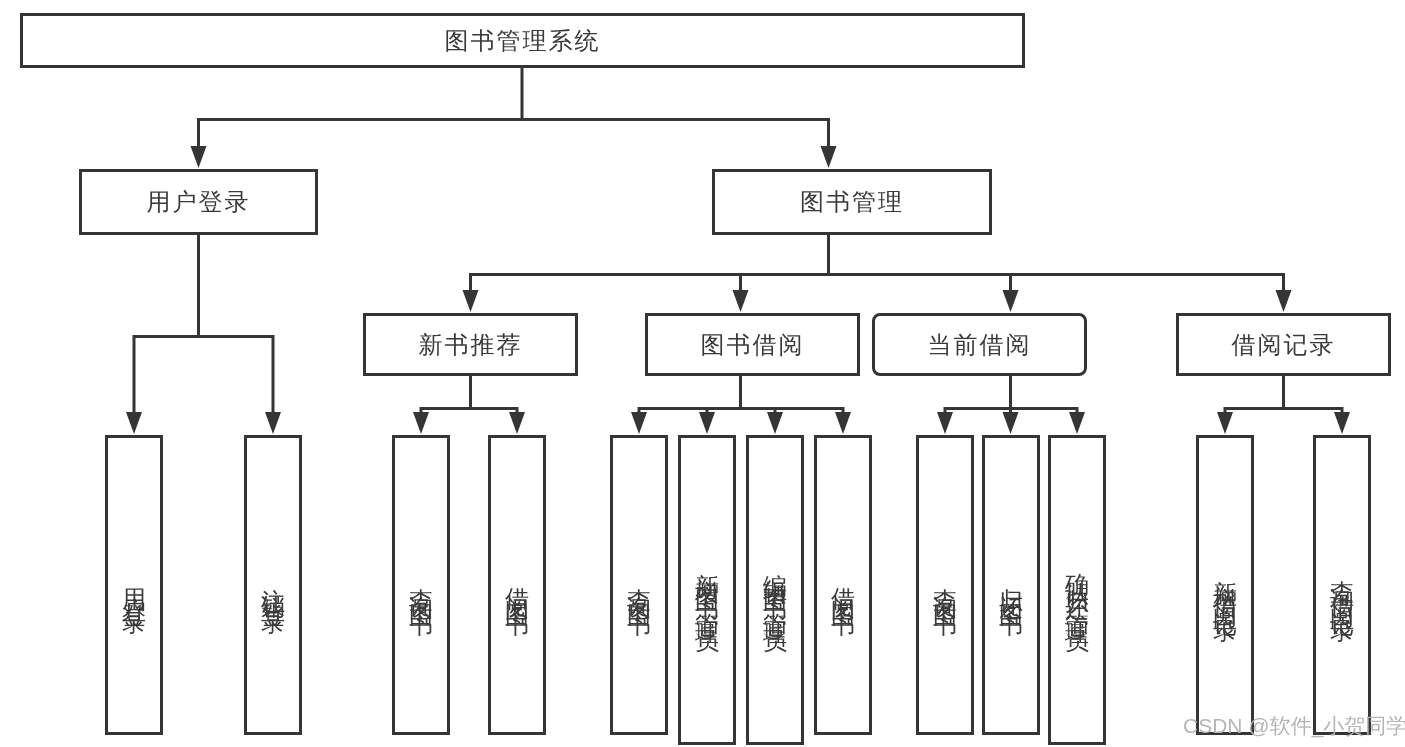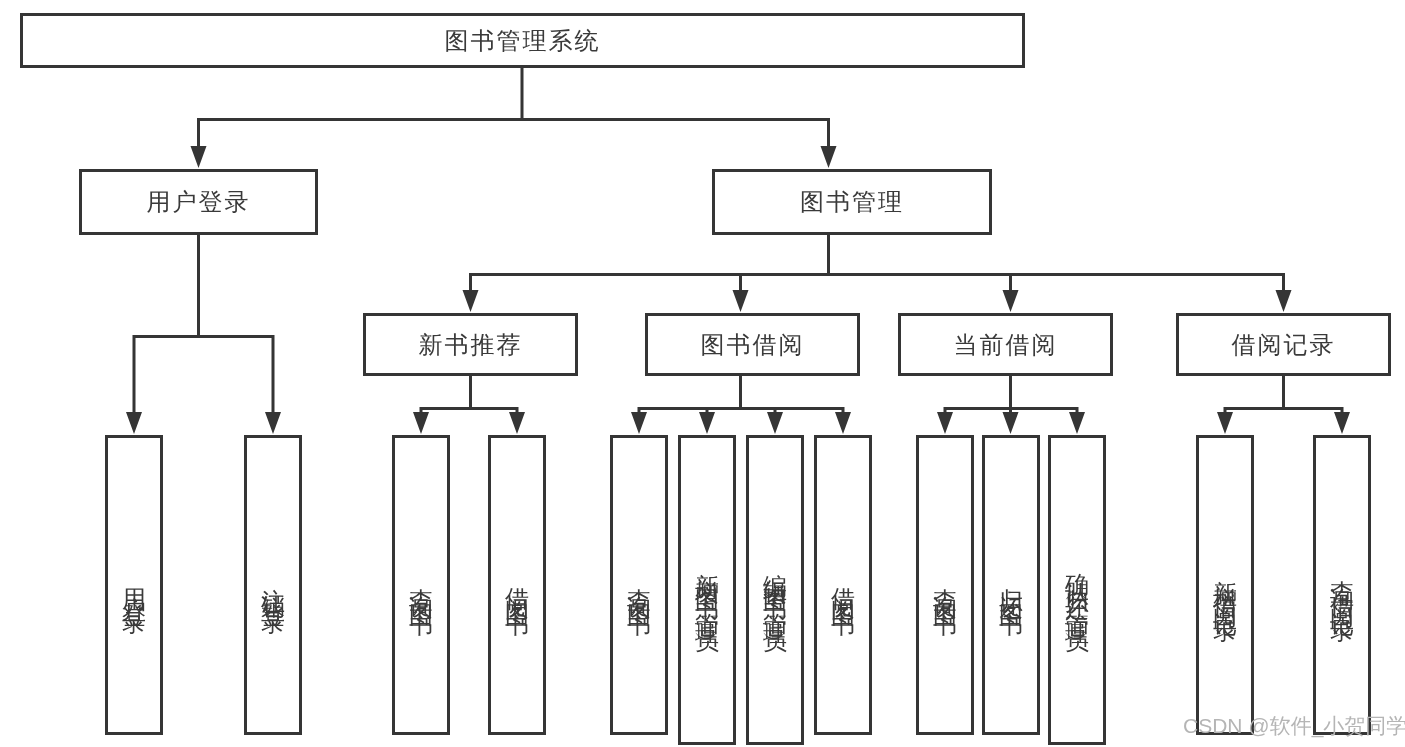--- a/index.html
+++ b/index.html
@@ -122,21 +122,21 @@
   <div class="node" style="left:712px;top:169px;width:280px;height:66px;">
     <span>图书管理</span>
   </div>
 
   <div class="node" style="left:363px;top:313px;width:215px;height:63px;align-items:center;">
     <span>新书推荐</span>
   </div>
   <div class="node" style="left:633px;top:313px;width:215px;height:63px;margin-left:12px;">
     <span>图书借阅</span>
   </div>
-  <div class="node" style="left:898px;top:313px;width:215px;height:63px;">
+  <div class="node" style="left:872px;top:313px;width:215px;height:63px;border-radius:8px;">
     <span>当前借阅</span>
   </div>
   <div class="node" style="left:1176px;top:313px;width:215px;height:63px;">
     <span>借阅记录</span>
   </div>
 
   <div class="leaf" style="left:105px;">
     <span class="vtext">用户登录</span>
   </div>
   <div class="leaf" style="left:244px;">

